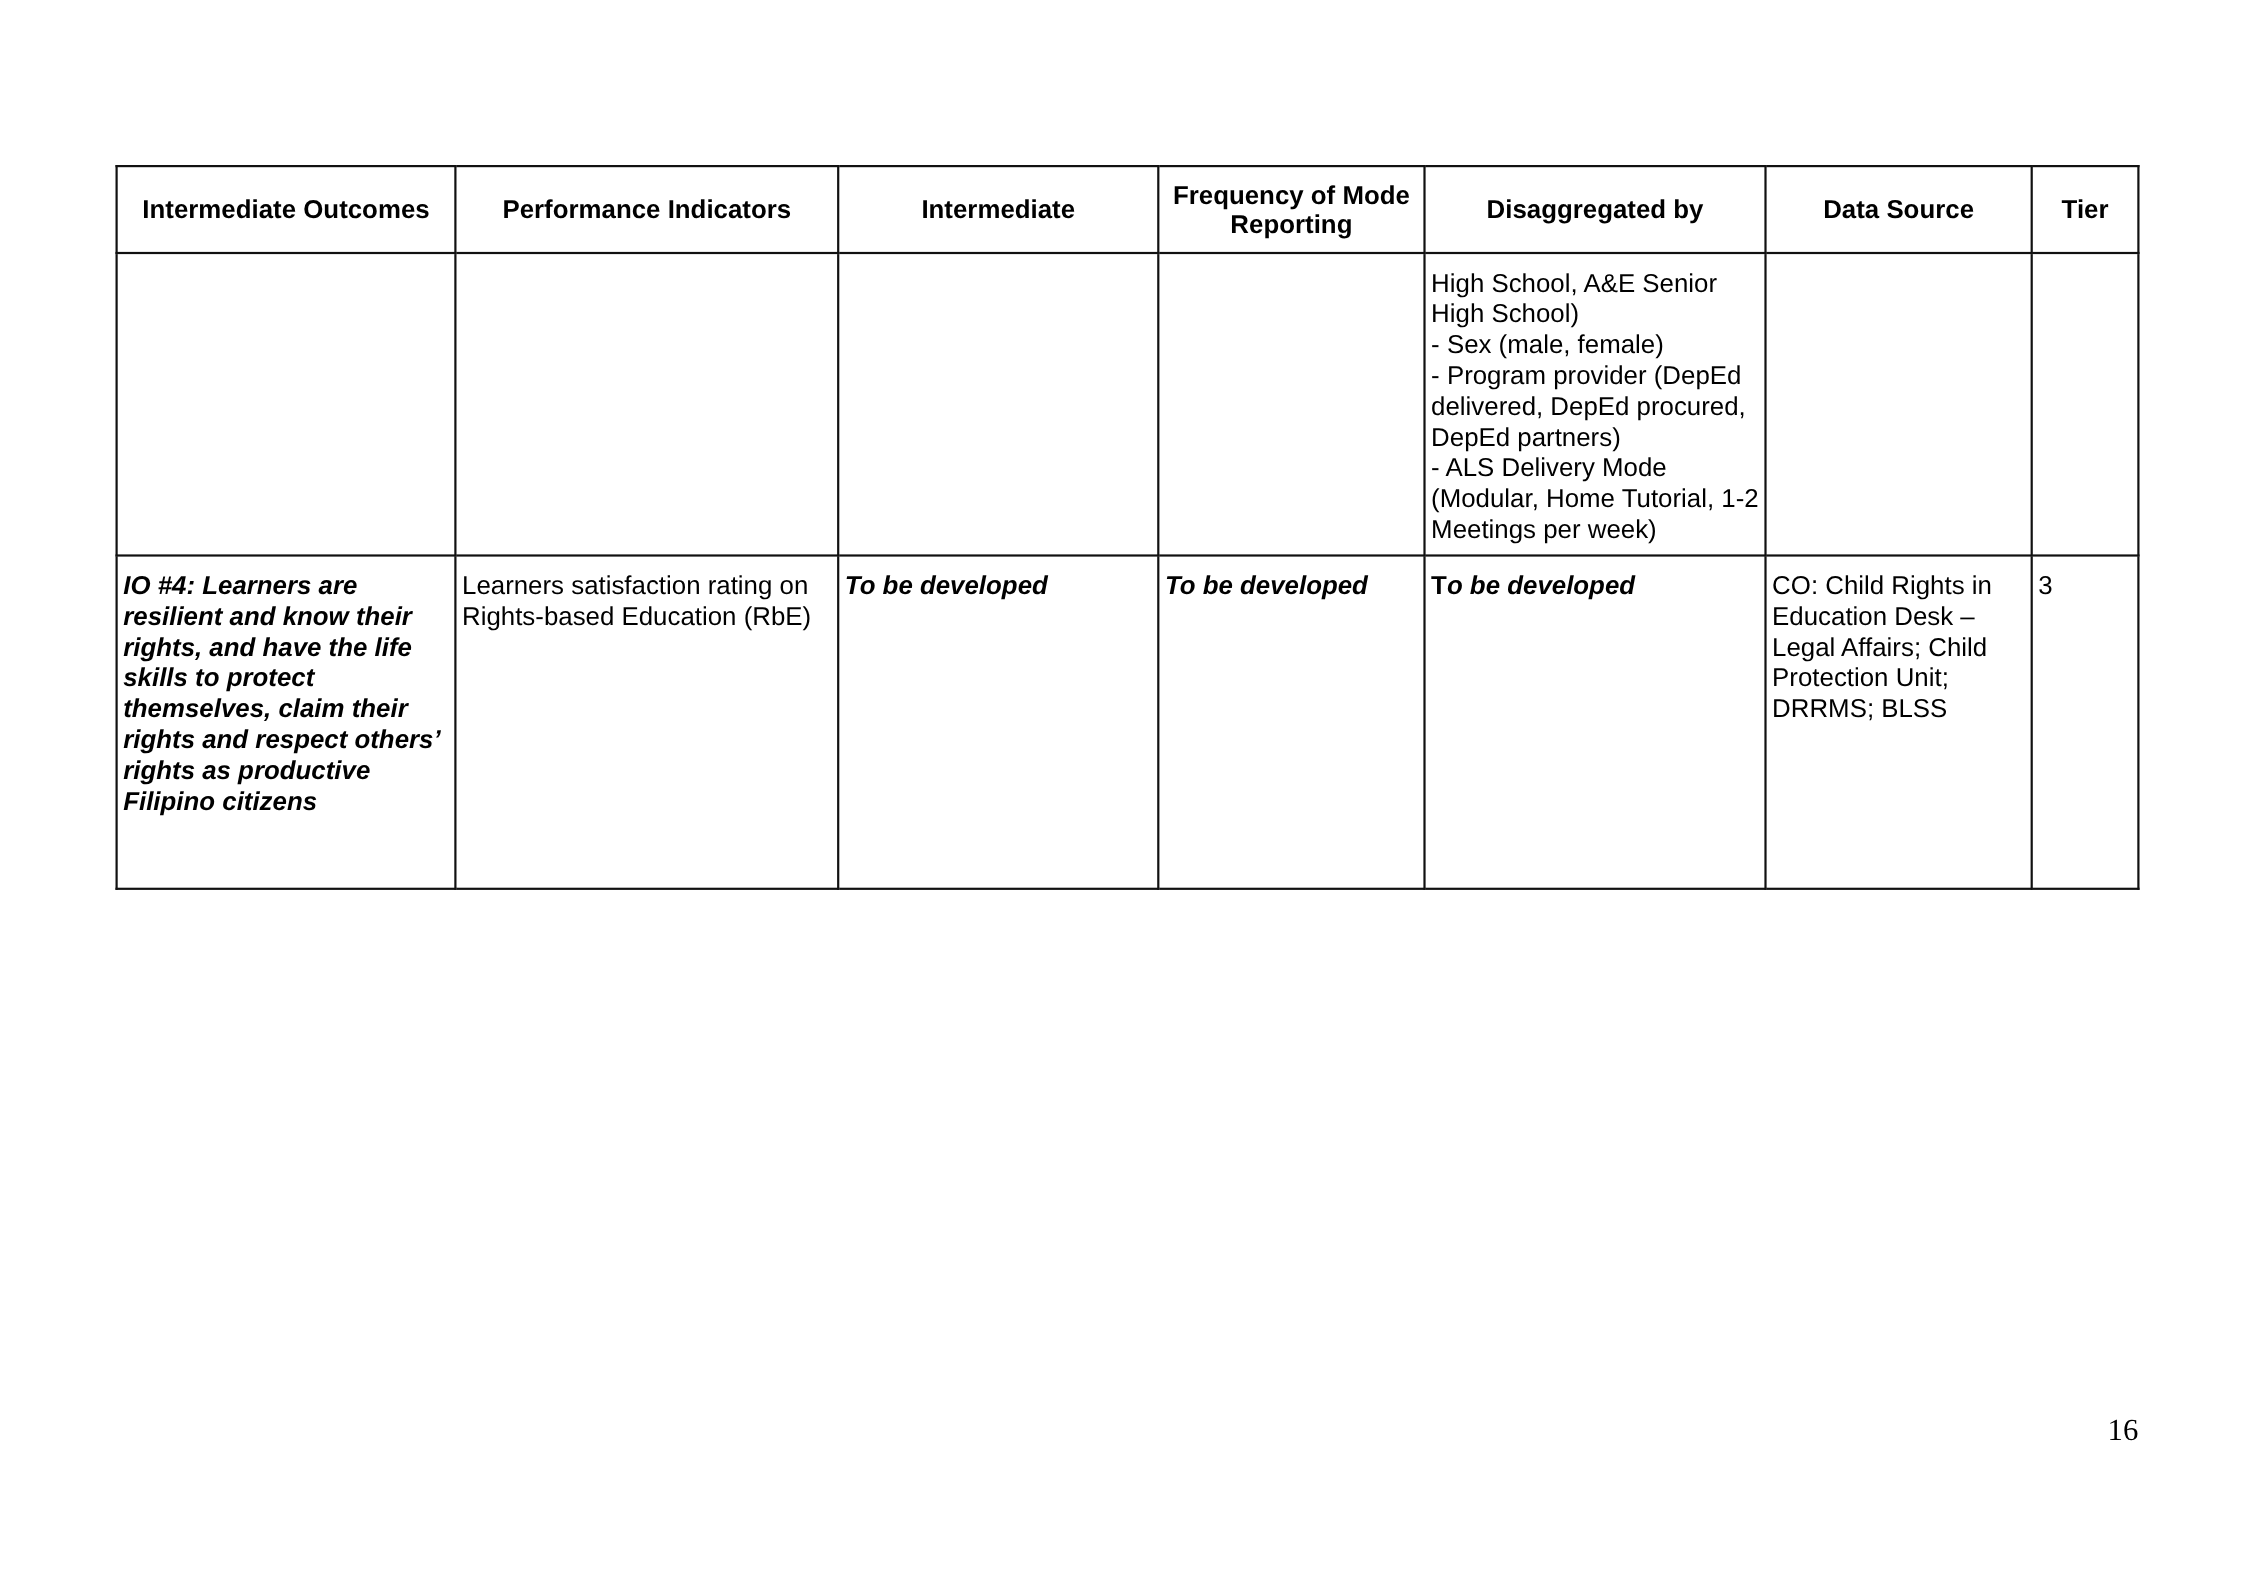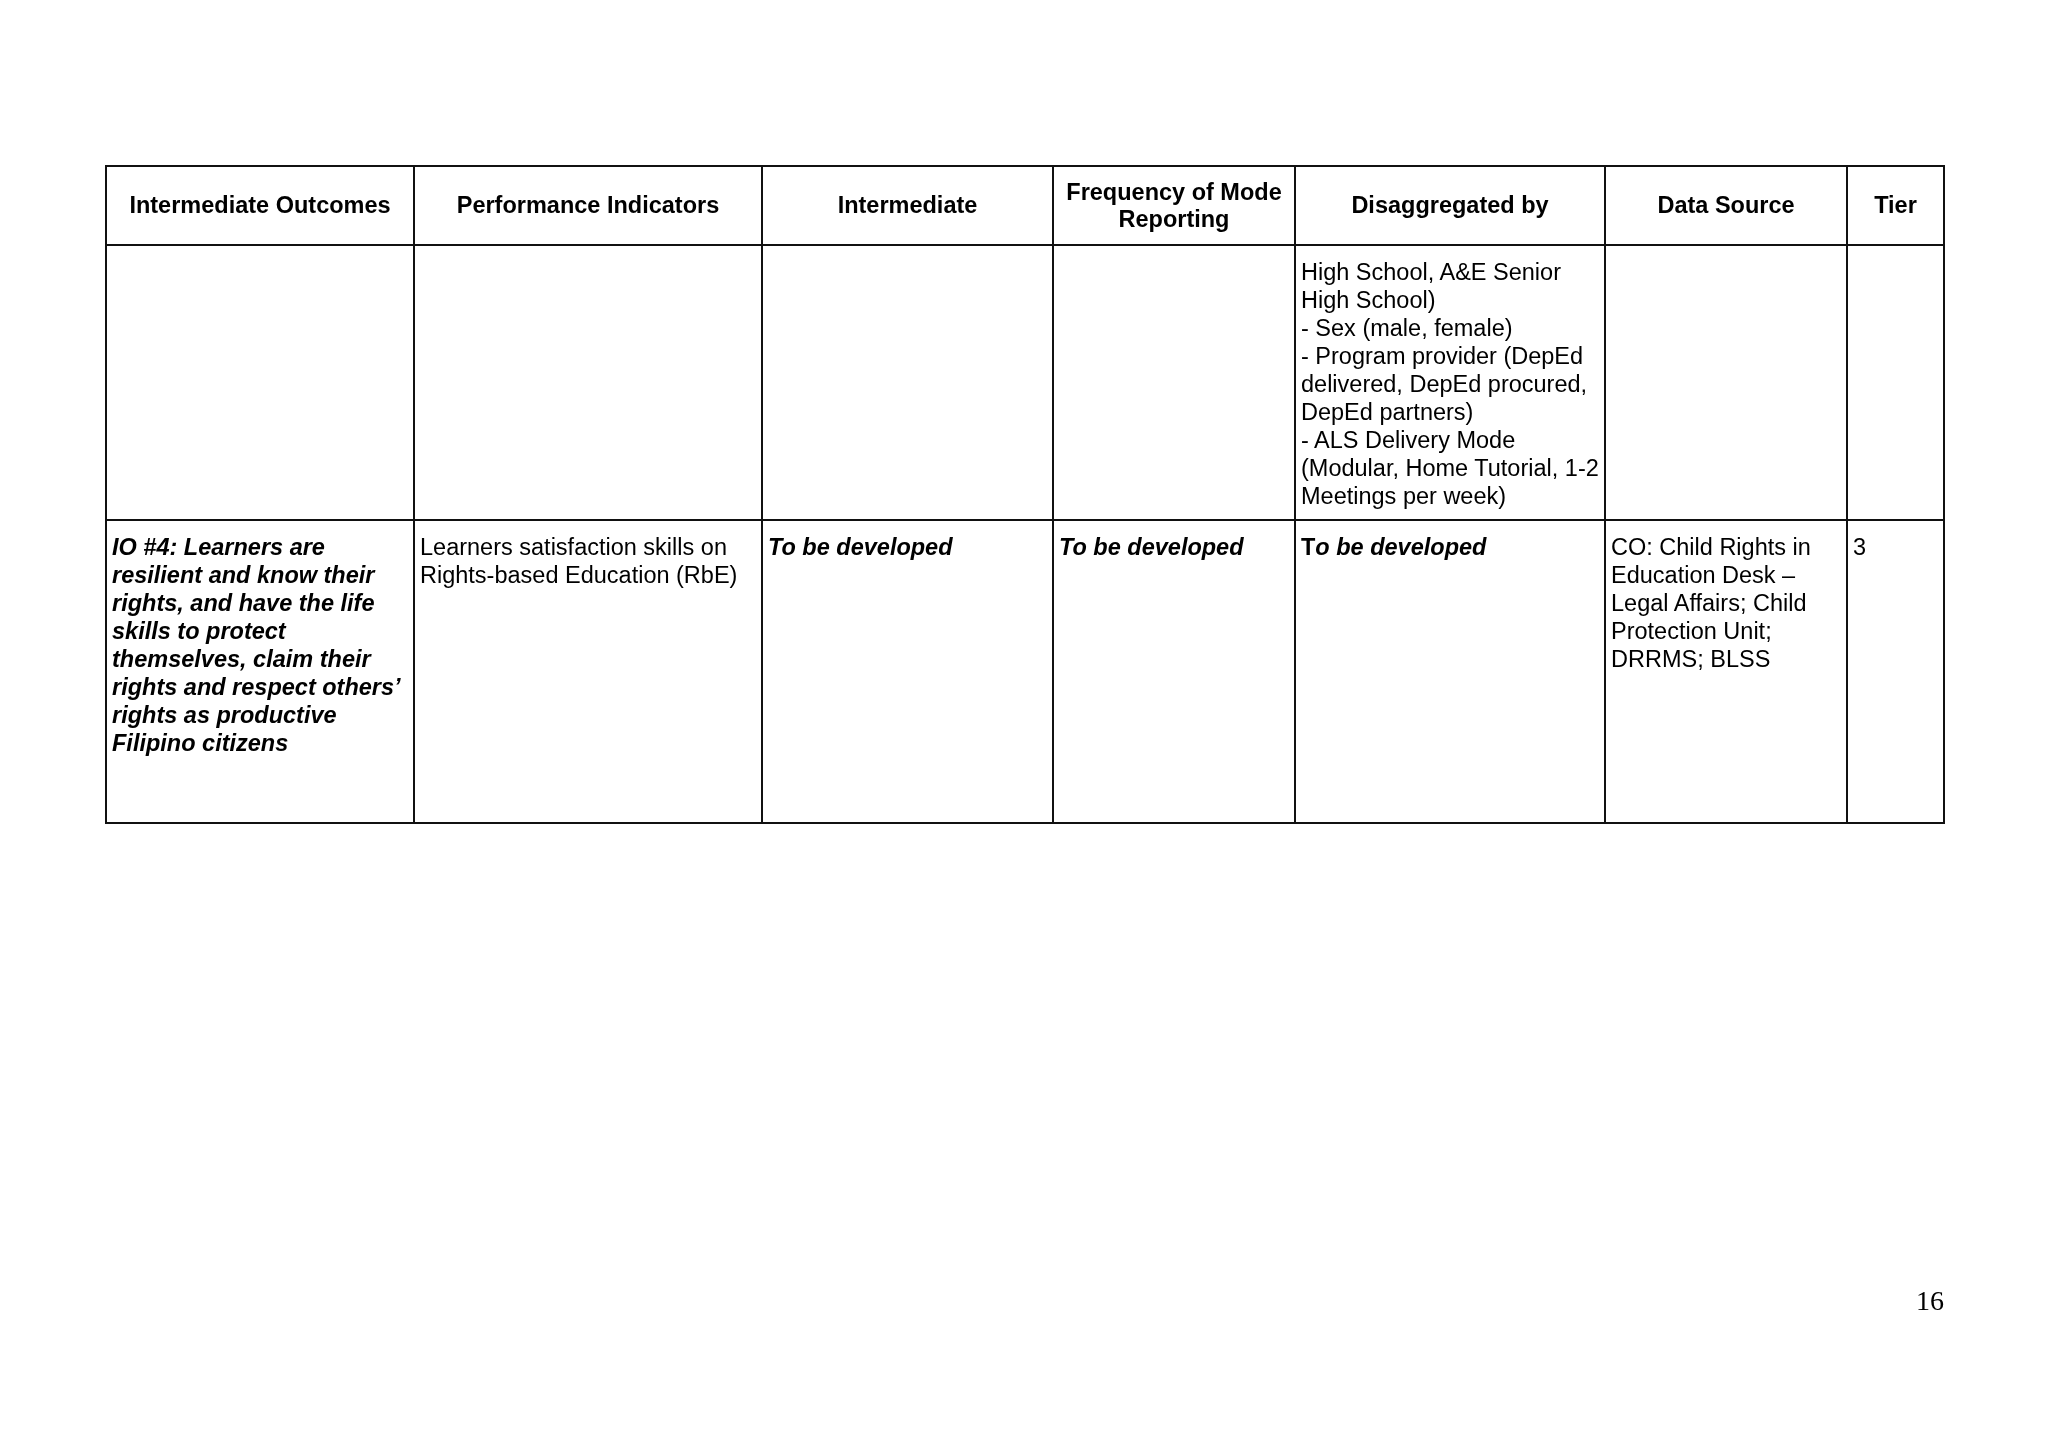--- a/index.html
+++ b/index.html
@@ -11,21 +11,21 @@
     width: 2048px;
     height: 1448px;
     position: relative;
     overflow: hidden;
     font-family: "Liberation Sans", sans-serif;
     color: #000;
   }
   .page-table {
     position: absolute;
     left: 105px;
-    top: 165px;
+    top: 150px;
     border-collapse: collapse;
     table-layout: fixed;
     width: 1838px;
   }
   .page-table th, .page-table td {
     border: 2px solid #111;
     padding: 0;
     vertical-align: top;
     font-size: 23.5px;
     line-height: 28px;
@@ -108,21 +108,21 @@
         </td>
       <td class="tier-cell">
           <div class="cell"></div>
         </td>
     </tr>
     <tr class="row-io4">
       <td>
           <div class="cell bold">IO #4: Learners are resilient and know their rights, and have the life skills to protect themselves, claim their rights and respect others’ rights as productive Filipino citizens</div>
         </td>
       <td>
-          <div class="cell">Learners satisfaction skills on Rights-based Education (RbE)</div>
+          <div class="cell">Learners satisfaction rating on Rights-based Education (RbE)</div>
         </td>
       <td>
           <div class="cell italic">To be developed</div>
         </td>
       <td>
           <div class="cell italic">To be developed</div>
         </td>
       <td>
           <div class="cell italic"><span class="upright">T</span><span>o be developed</span></div>
         </td>

